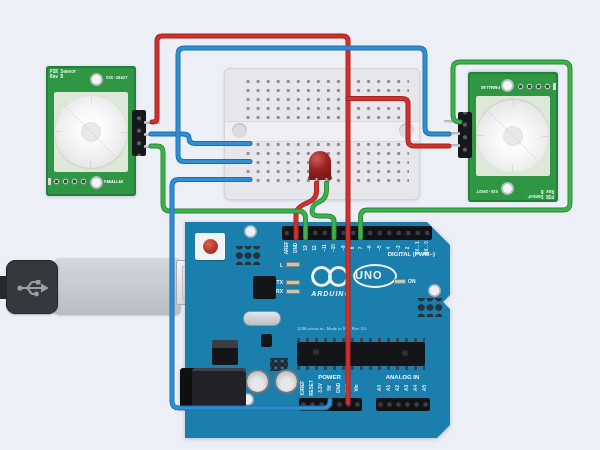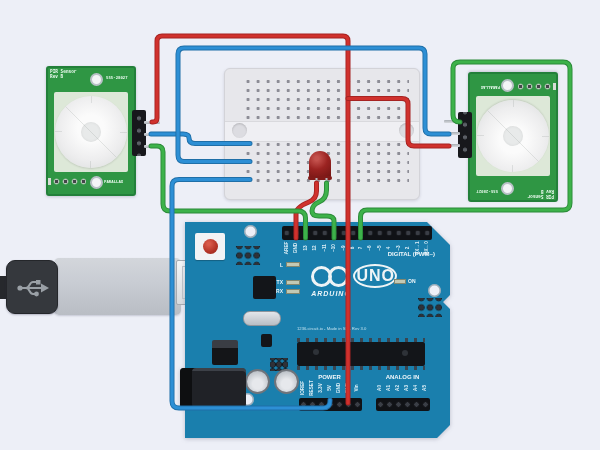--- a/index.html
+++ b/index.html
@@ -72,22 +72,22 @@
   .silk{color:#eef6fa;font-weight:700;}
   .icsp{width:26px;height:19px;background-image:radial-gradient(circle,#2e3138 2.4px,#0f1013 2.8px,rgba(0,0,0,0) 3.6px);
     background-size:8.7px 9.5px;background-position:50% 50%;}
   .reset-btn{left:10px;top:11px;width:30px;height:27px;background:#f2f3f5;border-radius:2px;box-shadow:0 1px 1px rgba(0,0,0,.25);}
   .reset-cap{left:7.5px;top:6px;width:15px;height:15px;border-radius:50%;
     background:radial-gradient(circle at 38% 32%,#d85a4a 10%,#b33326 60%,#8e2419);}
   .statusled{width:14px;height:5px;background:#c3c9b4;border:1px solid #82876f;box-sizing:border-box;}
   .lbl5{font-size:5px;font-weight:700;color:#eef6fa;}
   .logo-ring{width:21px;height:21px;border:3px solid #eef4f6;border-radius:50%;box-sizing:border-box;}
   .uno-oval{left:168px;top:42px;width:44px;height:24px;border:2.5px solid #eef4f6;border-radius:50%;
-    box-sizing:border-box;color:#eef4f6;font-size:16px;font-weight:700;letter-spacing:1px;
-    text-align:right;line-height:19px;}
+    box-sizing:border-box;color:#eef4f6;font-size:11px;font-weight:700;letter-spacing:1px;
+    text-align:left;line-height:19px;}
   .chip{background:#131519;border-radius:2px;}
   .atmega{left:112px;top:116px;width:128px;height:32px;
     background-image:linear-gradient(90deg,rgba(60,63,70,.9) 0 3px,rgba(0,0,0,0) 3px 9px);
     background-size:9px 4px;background-repeat:repeat-x;}
   .atmega:before{content:"";position:absolute;left:0;bottom:0;width:100%;height:4px;
     background-image:linear-gradient(90deg,rgba(60,63,70,.9) 0 3px,rgba(0,0,0,0) 3px 9px);background-size:9px 4px;}
   .atmega:after{content:"";position:absolute;left:0;top:4px;width:100%;height:24px;background:#131519;border-radius:2px;}
   .atdot{width:6px;height:6px;border-radius:50%;background:#2e3238;z-index:2;}
   .crystal{left:58px;top:89px;width:38px;height:15px;border-radius:7px;
     background:linear-gradient(#e3e6ea,#b9bec5);border:1px solid #8f959c;box-sizing:border-box;}

